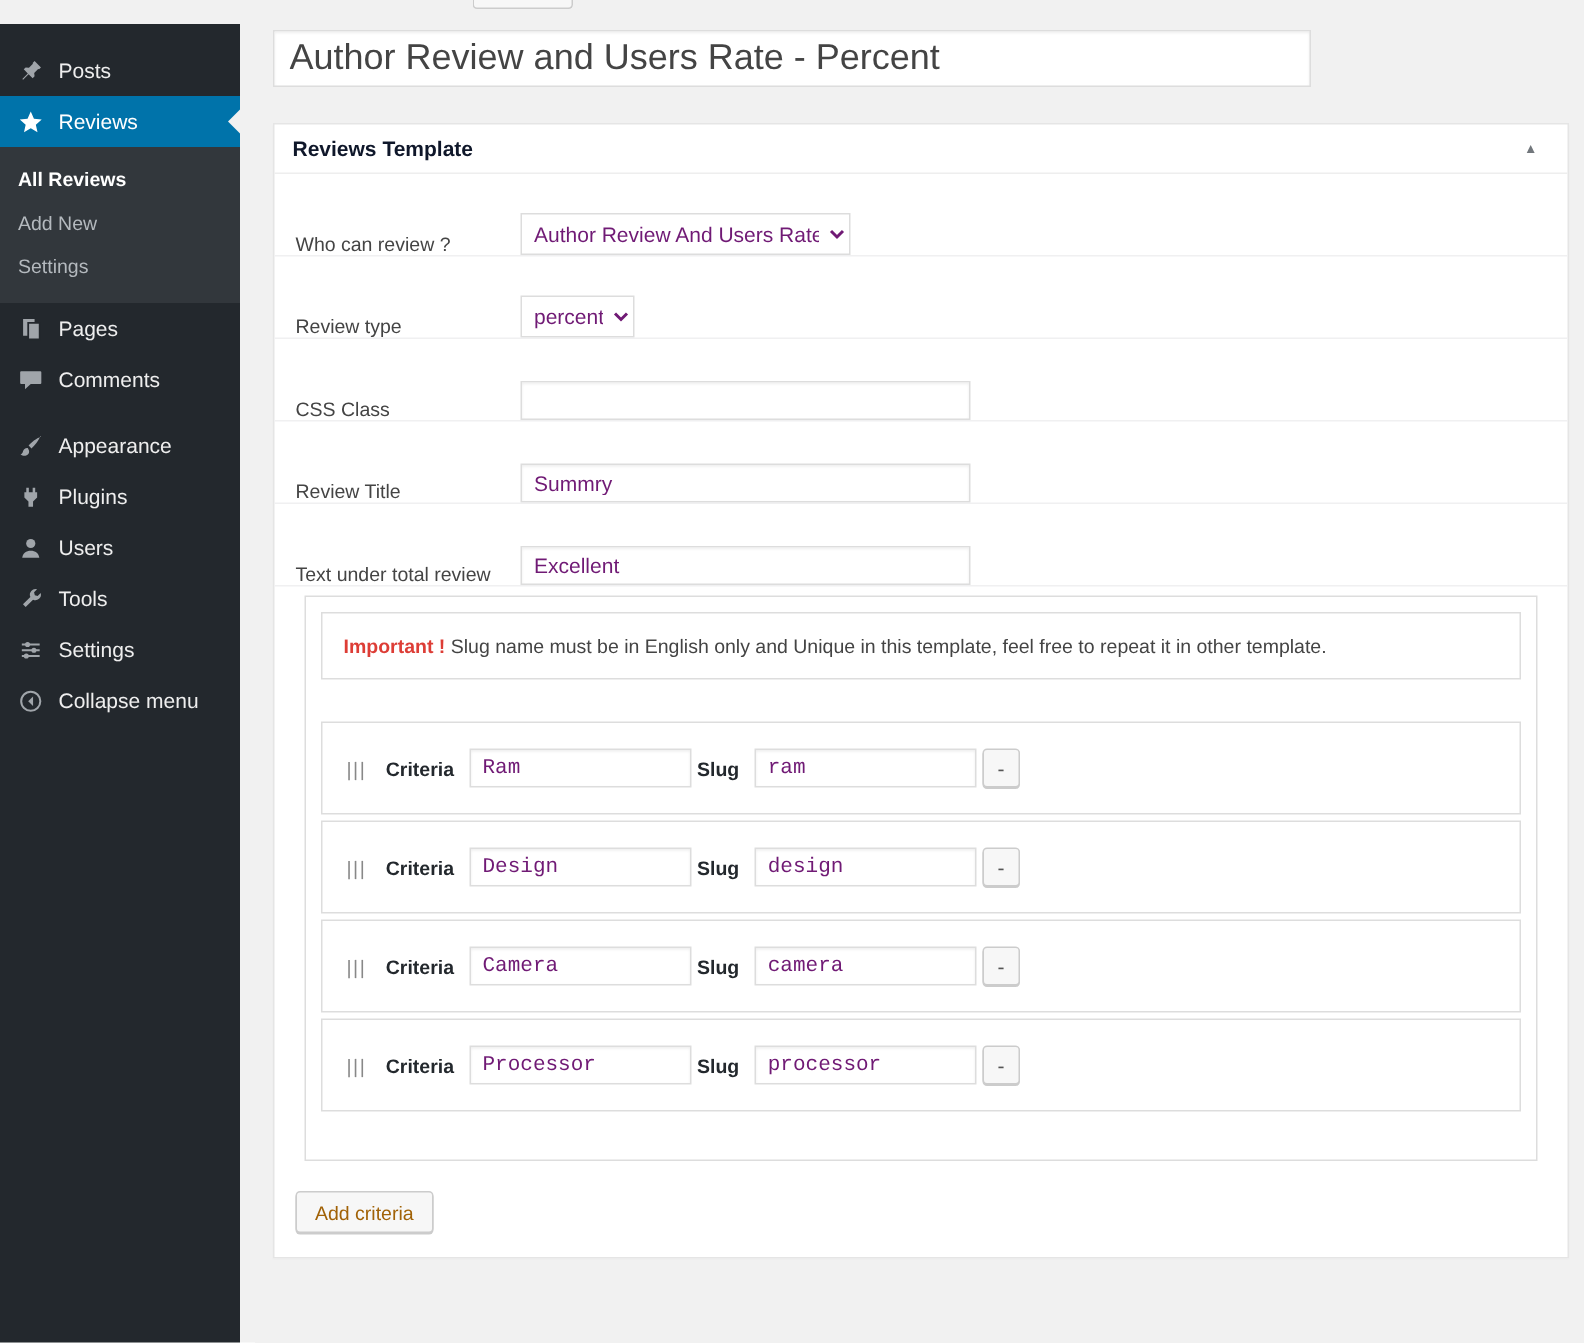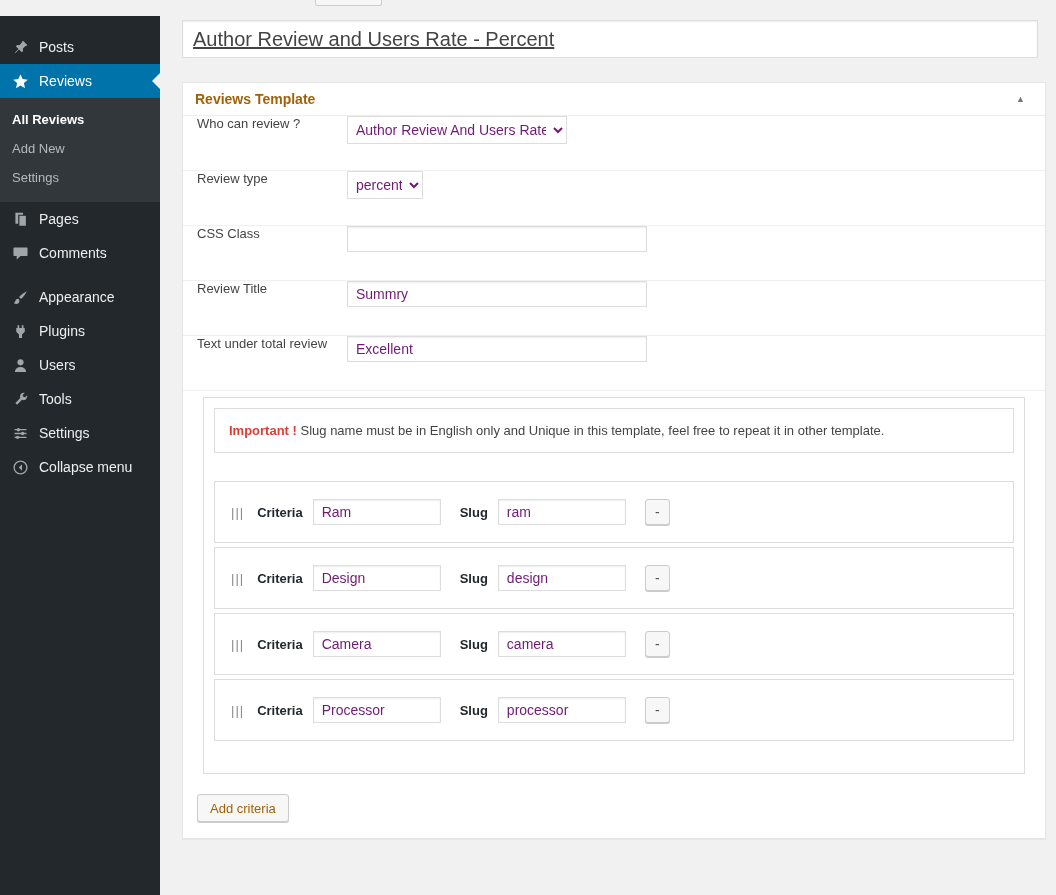--- a/index.html
+++ b/index.html
@@ -40,58 +40,58 @@
   .menu-spacer { height: 10px; }
 
   
   .content { margin-left: 160px; position: relative; padding: 20px 10px 0 22px; height: 895px; }
   .partial-button {
     position: absolute; top: 0; left: 155px; width: 67px; height: 6px;
     background: #f7f7f7; border: 1px solid #ccc; border-top: none;
     border-radius: 0 0 3px 3px;
   }
   .title-input {
-    width: 856px; height: 38px;
+    width: 692px; height: 38px;
     border: 1px solid #ddd; background: #fff;
-    padding: 3px 10px; font-size: 20px; color: #444;
+    padding: 3px 10px; font-size: 24px; color: #444;
     font-family: inherit;
     box-shadow: inset 0 1px 2px rgba(0,0,0,.07);
-    outline: none; display: block; text-decoration: underline;
+    outline: none; display: block;
   }
 
   .postbox {
     width: 864px; background: #fff; border: 1px solid #e5e5e5;
     margin-top: 24px; box-shadow: 0 1px 1px rgba(0,0,0,.04);
   }
   .postbox-header {
     display: flex; align-items: center; justify-content: space-between;
     padding: 8px 12px; border-bottom: 1px solid #eee; cursor: pointer;
   }
-  .postbox-title { font-size: 14px; font-weight: 700; color: #a16207; }
+  .postbox-title { font-size: 14px; font-weight: 700; color: #0f172a; }
   .toggle-btn { background: none; border: none; color: #72777c; font-size: 9px; cursor: pointer; padding: 2px 8px; }
 
-  .form-row { display: flex; align-items: flex-start; min-height: 55px; border-bottom: 1px solid #f0f0f1; }
+  .form-row { display: flex; align-items: flex-end; min-height: 55px; border-bottom: 1px solid #f0f0f1; }
   .form-label { width: 164px; padding-left: 14px; flex: none; font-size: 13px; color: #444; }
   .wp-select, .text-input {
     font-family: inherit; font-size: 14px; color: #701a75;
     border: 1px solid #ddd; background: #fff; outline: none;
   }
   .wp-select { height: 28px; padding: 2px 4px; }
   .text-input { height: 26px; padding: 3px 8px; width: 300px; box-shadow: inset 0 1px 2px rgba(0,0,0,.07); }
 
   .criteria-wrap { margin: 6px 20px 0; border: 1px solid #ddd; padding: 10px 10px 28px; }
   .notice-box { border: 1px solid #ddd; padding: 14px; margin-bottom: 28px; font-size: 13px; background: #fff; }
   .notice-important { color: #dd3d36; font-weight: 700; }
   .criteria-row {
     border: 1px solid #ddd; background: #fff; height: 62px;
     display: flex; align-items: center; margin-bottom: 4px; padding: 0 16px;
   }
   .drag-handle { color: #888; font-size: 13px; letter-spacing: 1px; margin-right: 13px; cursor: move; user-select: none; }
   .crit-label { font-weight: 700; color: #23282d; font-size: 13px; margin-right: 10px; }
-  .crit-input { width: 128px; margin-right: 19px; }
+  .crit-input { width: 148px; margin-right: 4px; font-family: Liberation Mono, monospace; }
   .remove-btn {
     width: 25px; height: 26px; background: #f7f7f7; border: 1px solid #ccc;
     border-radius: 3px; color: #555; box-shadow: 0 1px 0 #ccc; cursor: pointer;
     font-size: 14px; line-height: 1;
   }
   .add-criteria {
     margin: 20px 0 16px 14px; height: 28px; padding: 0 12px;
     background: #f7f7f7; border: 1px solid #ccc; border-radius: 3px;
     color: #a16207; box-shadow: 0 1px 0 #ccc; font-size: 13px; cursor: pointer;
     font-family: inherit;

